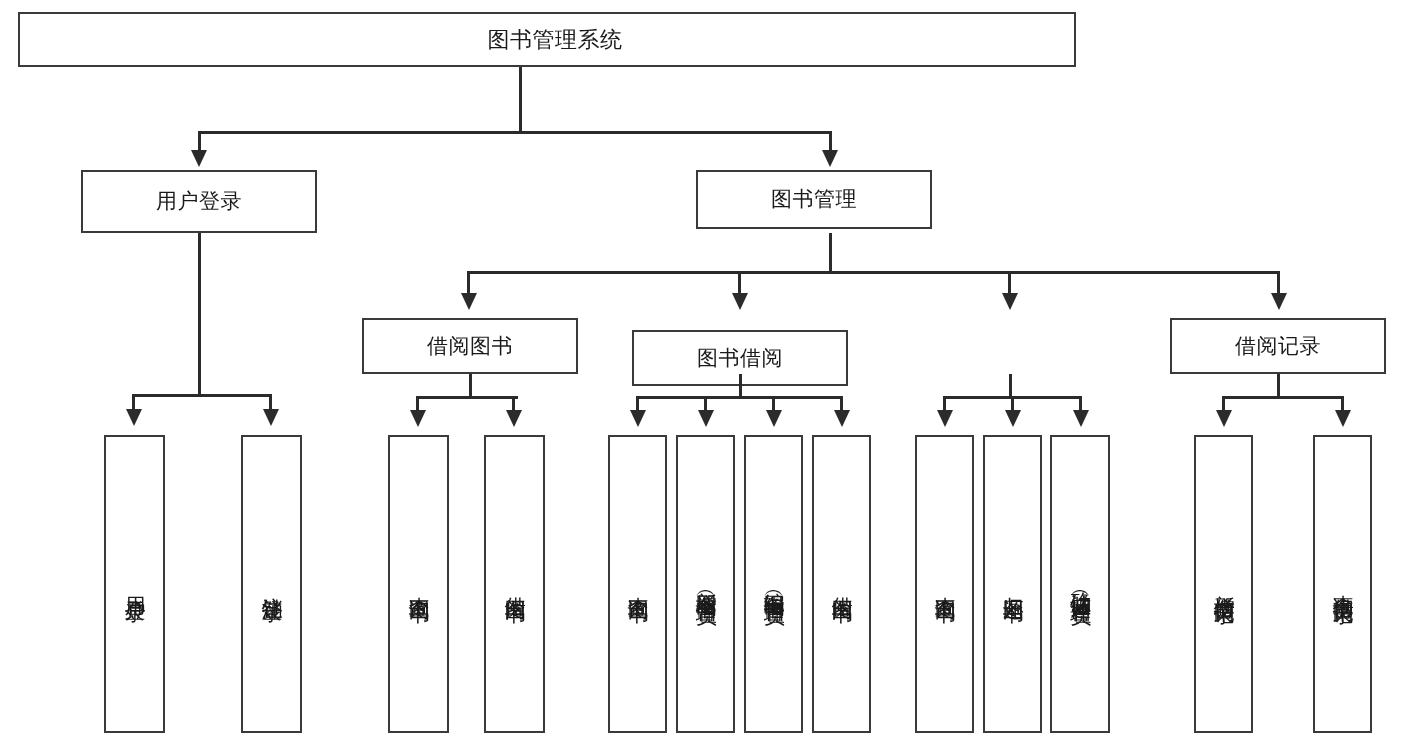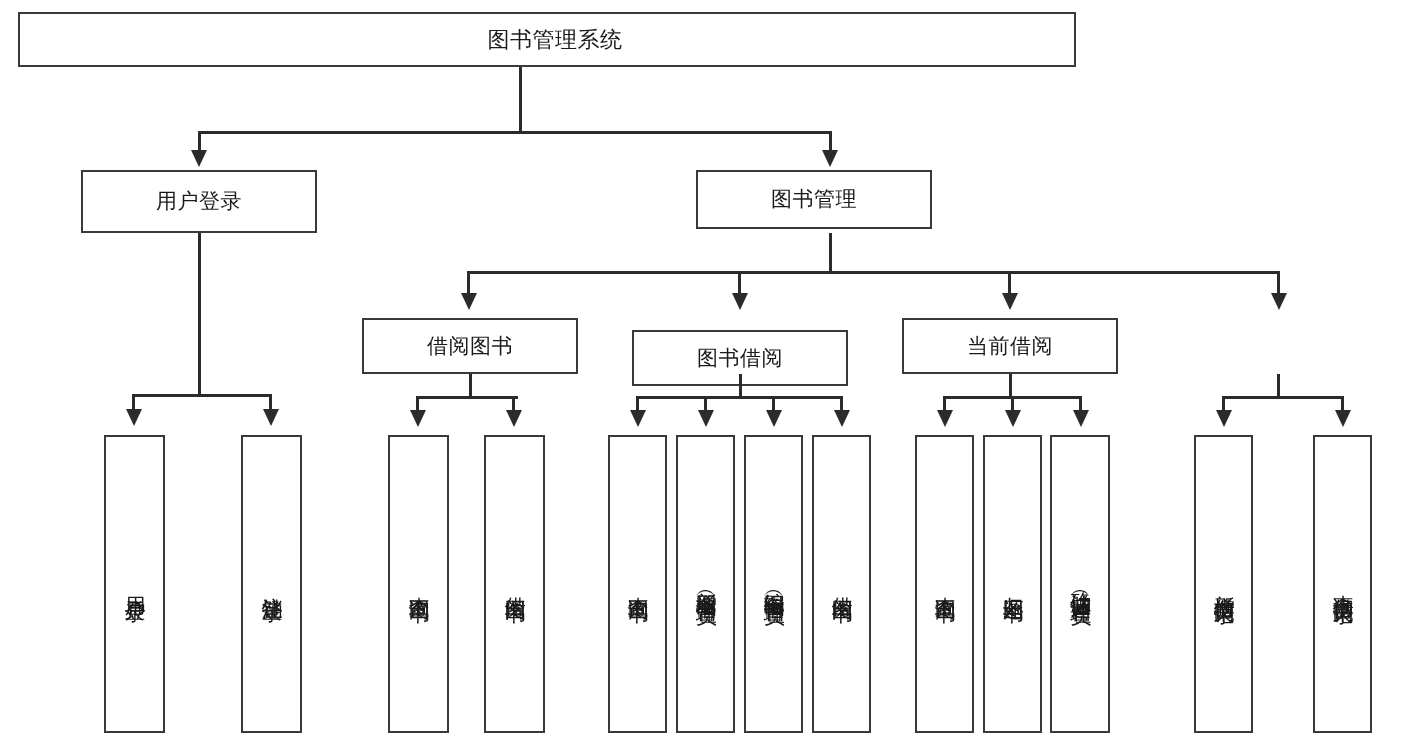--- a/index.html
+++ b/index.html
@@ -98,24 +98,24 @@
   </div>
 
   <div class="node horiz" style="left:362px; top:318px; width:216px; height:56px;">
     <span class="label">借阅图书</span>
   </div>
 
   <div class="node horiz" style="left:632px; top:318px; width:216px; height:56px;margin-top:12px;">
     <span class="label">图书借阅</span>
   </div>
 
-  <div class="node horiz" style="left:902px; top:318px; width:216px; height:56px;">
-    <span class="label">当前借阅</span>
-  </div>
-
+
+  <div class="node horiz" style="left:1170px; top:318px; width:216px; height:56px;">
+    <span class="label">借阅记录</span>
+  </div>
 
   <div class="node vert" style="left:104px; top:435px; width:61px; height:298px;">
     <span class="label">用户登录</span>
   </div>
 
   <div class="node vert" style="left:241px; top:435px; width:61px; height:298px;">
     <span class="label">注销登录</span>
   </div>
 
   <div class="node vert" style="left:388px; top:435px; width:61px; height:298px;">

